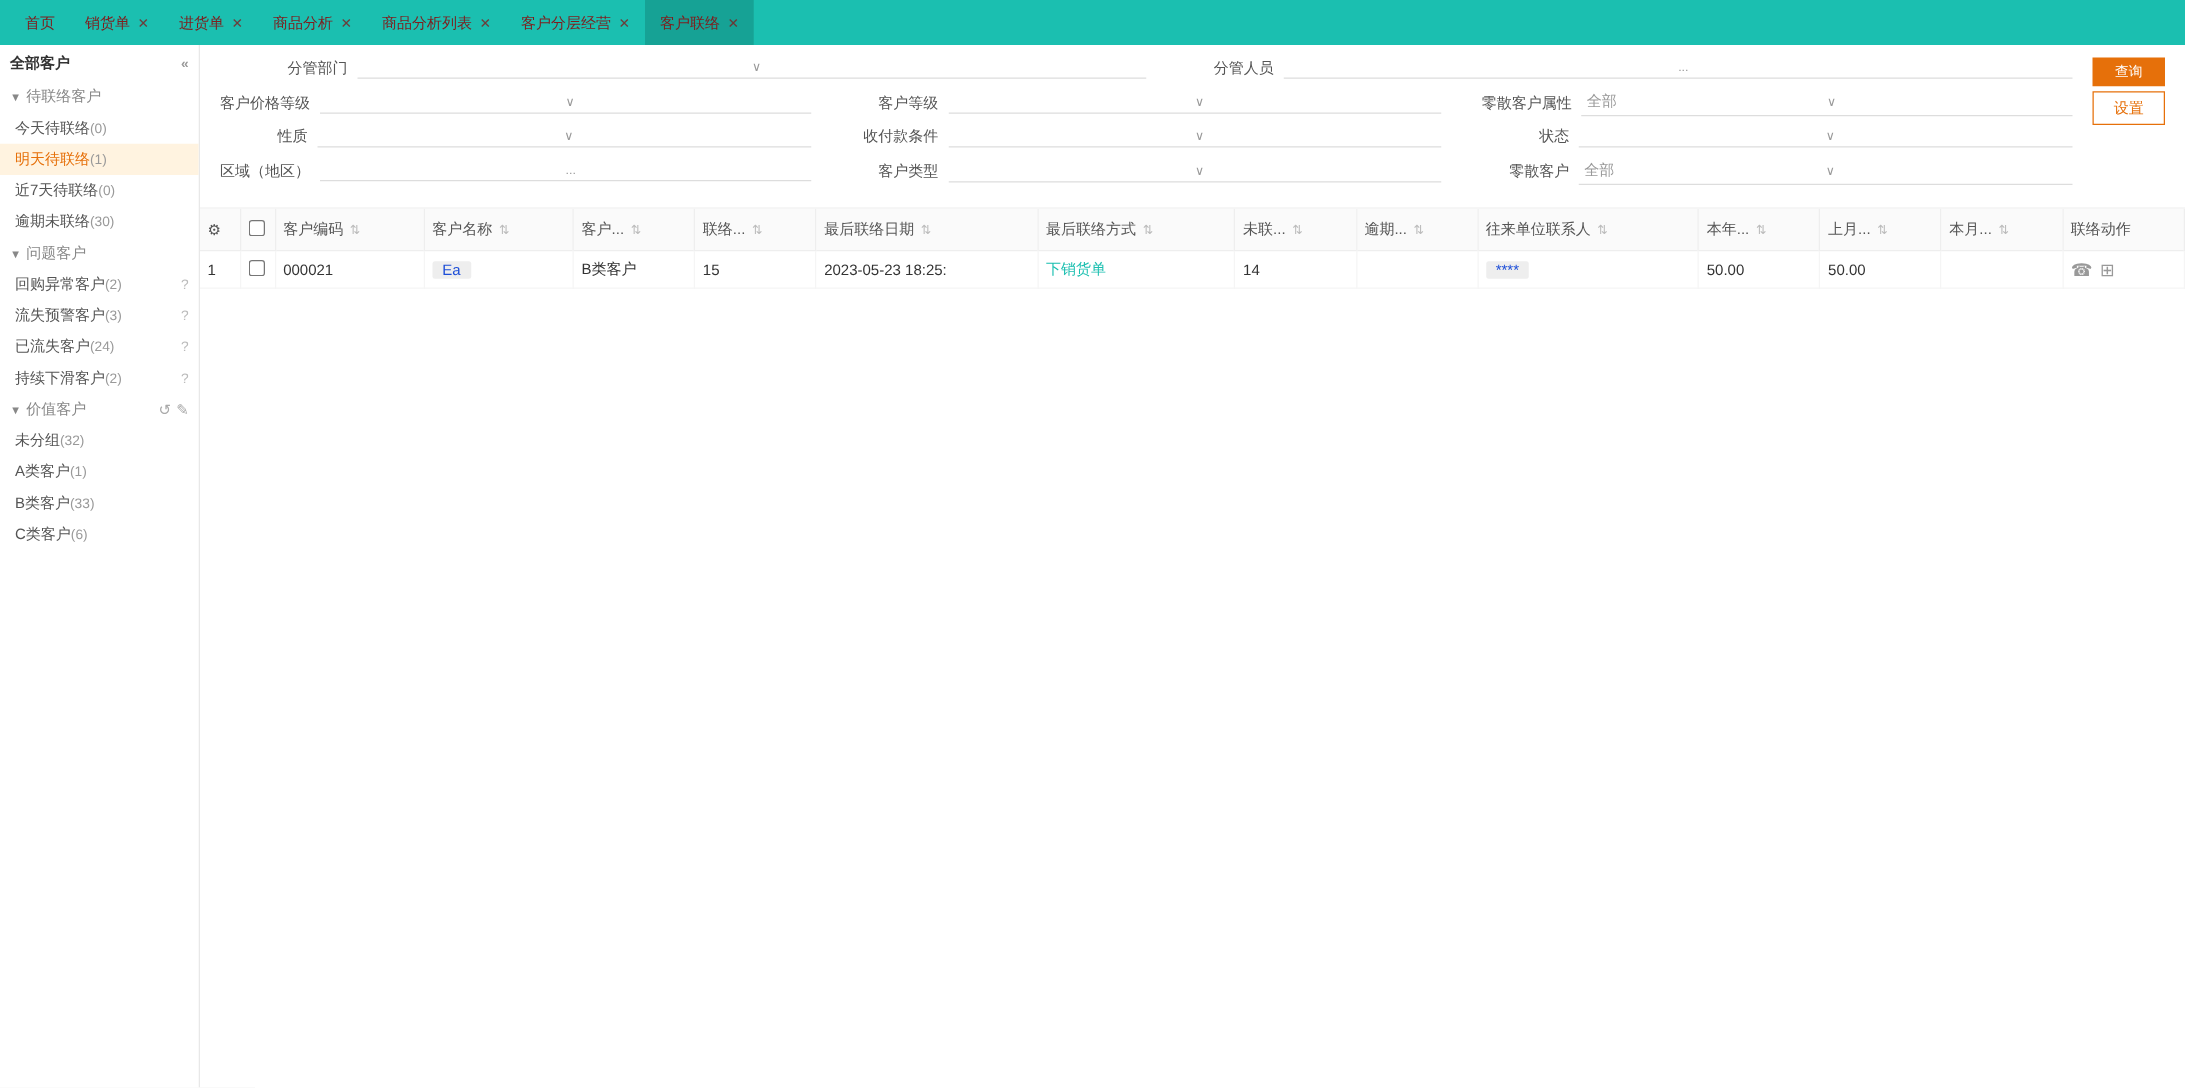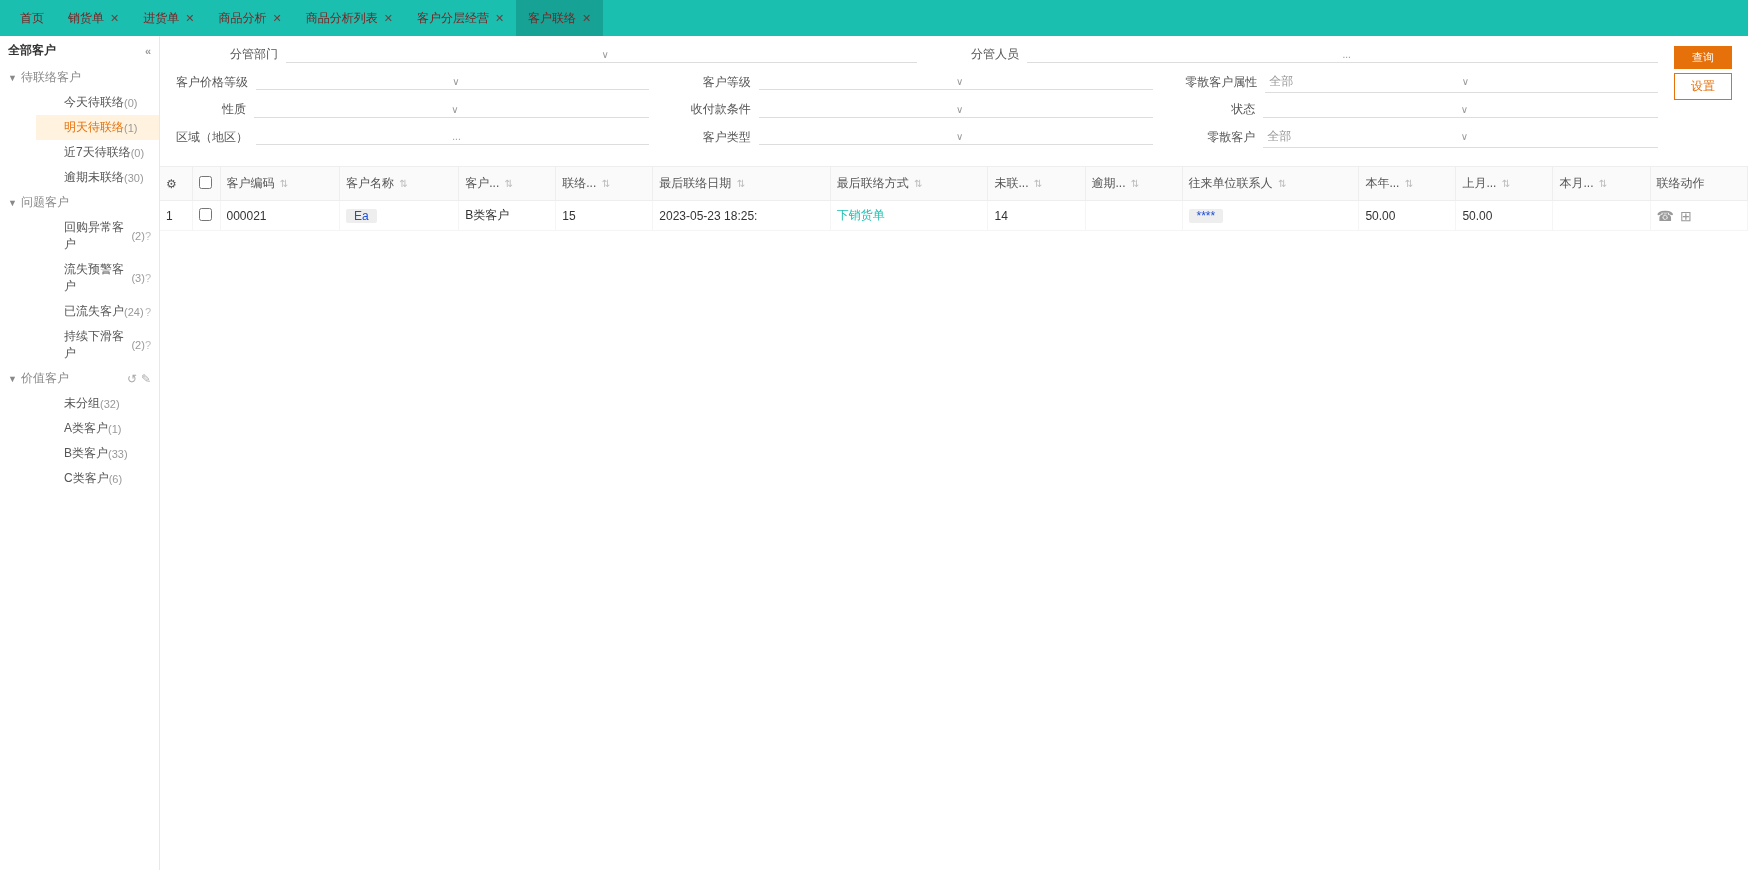--- a/index.html
+++ b/index.html
@@ -78,27 +78,26 @@
       font-size: 11px;
       display: flex;
       align-items: center;
     }
     .sidebar-group-title::before {
       content: '▼';
       font-size: 9px;
       margin-right: 4px;
     }
     .sidebar-item {
-      padding: 4px 8px 4px 28px;
+      padding: 4px 8px 4px 12px;
       cursor: pointer;
       color: #555;
       font-size: 12px;
       display: flex;
       align-items: center;
-      margin-left: 36px;
     }
     .sidebar-item.active { background: #fff3e0; color: #e6700a; }
     .sidebar-item .item-count {
       color: #999;
       font-size: 11px;
     }
     .sidebar-item .help-icon {
       margin-left: auto;
       color: #bbb;
       font-size: 11px;

